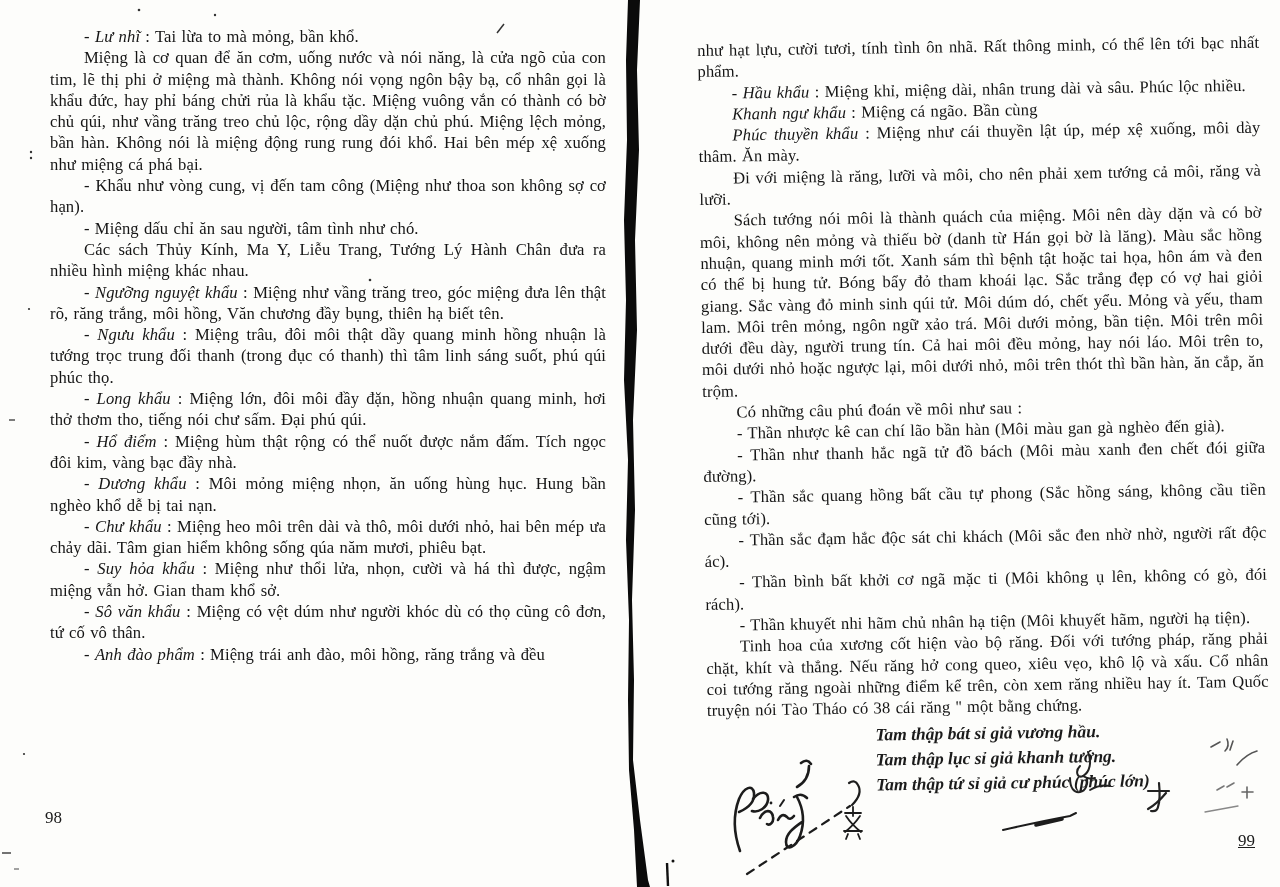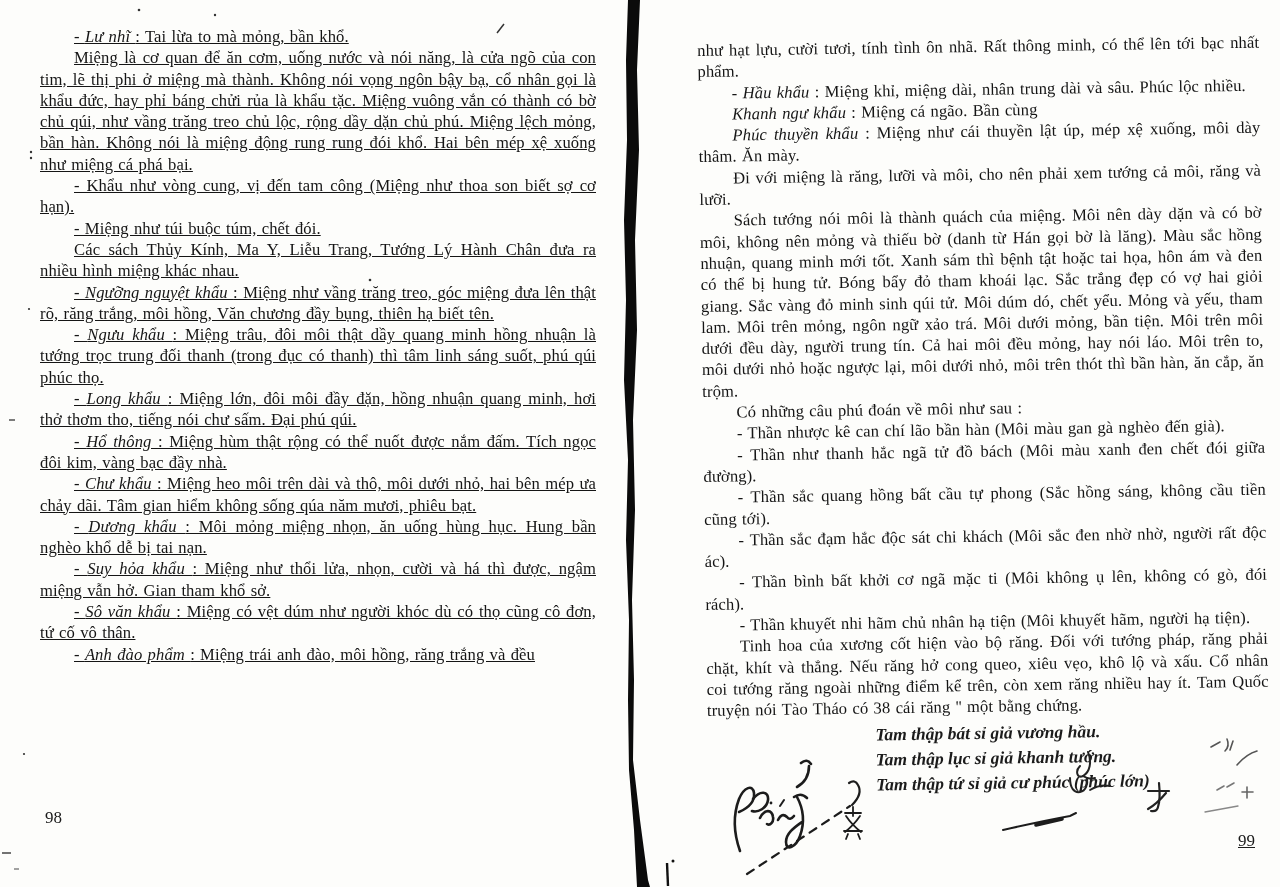--- a/index.html
+++ b/index.html
@@ -2,21 +2,21 @@
 <html><head>
 <meta charset="utf-8">
 <style>
   html,body{margin:0;padding:0;}
   body{
     width:1280px;height:887px;position:relative;overflow:hidden;
     background:#fdfdfb;color:#151515;
     font-family:"Liberation Serif","DejaVu Serif",serif;
   }
   .page{position:absolute;}
-  #left-page{left:40px;top:26px;width:556px;text-decoration:underline;}
+  #left-page{left:50px;top:26px;width:556px;}
   #right-page{left:697px;top:40px;width:562px;transform:rotate(-0.85deg);transform-origin:0 0;}
   p.para{
     margin:0;text-align:justify;font-size:16.6px;line-height:21.3px;
     text-indent:34px;letter-spacing:0.1px;word-spacing:1px;
   }
   p.para.cont{text-indent:0;}
   p.para i{font-style:italic;}
   .verse{margin-top:3px;margin-left:168px;}
   .verse-line{
     font-style:italic;font-weight:bold;font-size:17.5px;line-height:25px;
@@ -36,29 +36,29 @@
   <polygon fill="#0b0b0b" points="
     640,0 637,70 639,150 635,240 637,330 633,420 635,510 632,600 634,680 633,760 640,820 648,880 650,887
     637,887 634,830 629,770 628,700 629,620 626,540 628,460 624,380 626,300 624,220 627,140 626,60 628,0"></polygon>
   <line x1="667" y1="863" x2="668" y2="886" stroke="#111" stroke-width="2.4"></line>
   <circle cx="673" cy="861" r="1.5" fill="#111"></circle>
 </svg>
 
 <div class="page" id="left-page">
     <p class="para dash-italic">- <i>Lư nhĩ </i>: Tai lừa to mà mỏng, bần khổ.</p>
     <p class="para plain">Miệng là cơ quan để  ăn cơm, uống nước và nói năng, là  cửa  ngõ của con tim, lẽ thị phi ở miệng mà thành. Không nói vọng ngôn bậy bạ, cổ nhân gọi là khẩu đức, hay phỉ báng chửi rủa là khẩu tặc. Miệng vuông vắn có thành có bờ chủ qúi, như vầng trăng treo chủ lộc, rộng dầy dặn chủ phú. Miệng lệch mỏng, bần hàn. Không nói là miệng động rung rung đói khổ. Hai bên mép xệ xuống như miệng cá phá bại.</p>
-    <p class="para dash">- Khẩu như vòng cung, vị đến tam công (Miệng như thoa son biết sợ cơ hạn).</p>
-    <p class="para dash">- Miệng như túi buộc túm, chết đói.</p>
+    <p class="para dash">- Khẩu như vòng cung, vị đến tam công (Miệng như thoa son không sợ cơ hạn).</p>
+    <p class="para dash">- Miệng dấu chỉ ăn sau người, tâm tình như chó.</p>
     <p class="para plain">Các sách Thủy  Kính, Ma Y, Liễu Trang, Tướng Lý Hành Chân đưa  ra nhiều hình miệng khác nhau.</p>
     <p class="para dash-italic">- <i>Ngưỡng nguyệt khẩu </i>: Miệng  như vầng trăng treo, góc miệng đưa lên thật rõ, răng trắng, môi hồng, Văn chương đầy bụng, thiên hạ biết tên.</p>
     <p class="para dash-italic">- <i>Ngưu khẩu </i>: Miệng trâu, đôi môi thật dầy quang minh hồng nhuận là tướng trọc trung đối thanh (trong đục có thanh) thì tâm linh sáng suốt, phú qúi phúc thọ.</p>
     <p class="para dash-italic">- <i>Long khẩu </i>: Miệng lớn, đôi môi đầy đặn, hồng nhuận quang minh, hơi thở thơm tho, tiếng nói chư sấm. Đại phú qúi.</p>
-    <p class="para dash-italic">- <i>Hổ thông </i>: Miệng hùm thật rộng có thể nuốt được nắm đấm. Tích ngọc đôi kim, vàng bạc đầy nhà.</p>
+    <p class="para dash-italic">- <i>Hổ điểm </i>: Miệng hùm thật rộng có thể nuốt được nắm đấm. Tích ngọc đôi kim, vàng bạc đầy nhà.</p>
+    <p class="para dash-italic">- <i>Dương khẩu </i>: Môi mỏng miệng nhọn, ăn uống hùng hục. Hung bần nghèo khổ dễ bị tai nạn.</p>
     <p class="para dash-italic">- <i>Chư khẩu </i>: Miệng heo môi trên dài và thô, môi dưới nhỏ, hai bên mép ưa chảy dãi. Tâm gian hiểm không sống qúa năm mươi, phiêu bạt.</p>
-    <p class="para dash-italic">- <i>Dương khẩu </i>: Môi mỏng miệng nhọn, ăn uống hùng hục. Hung bần nghèo khổ dễ bị tai nạn.</p>
     <p class="para dash-italic">- <i>Suy hỏa khẩu </i>: Miệng như thổi lửa, nhọn, cười và há thì được, ngậm miệng vẫn hở. Gian tham khổ sở.</p>
     <p class="para dash-italic">- <i>Sô văn khẩu </i>: Miệng có vệt dúm như người khóc dù có thọ cũng cô đơn, tứ cố vô thân.</p>
     <p class="para dash-italic">- <i>Anh đào phẩm </i>: Miệng trái anh đào, môi hồng, răng trắng và đều</p>
   </div>
 <div class="page-number" id="page-num-left">98</div>
 
 <div class="page" id="right-page">
   <div id="right-paragraphs">
       <p class="para cont">như hạt lựu, cười tươi, tính tình ôn nhã. Rất thông minh,  có thể lên tới bạc nhất phẩm.</p>
       <p class="para dash-italic">- <i>Hầu khẩu </i>: Miệng khỉ, miệng dài, nhân trung dài  và  sâu.  Phúc lộc nhiều.</p>

